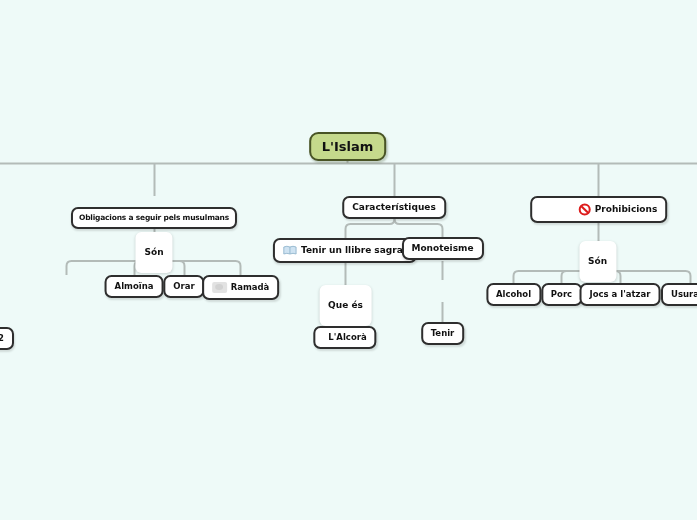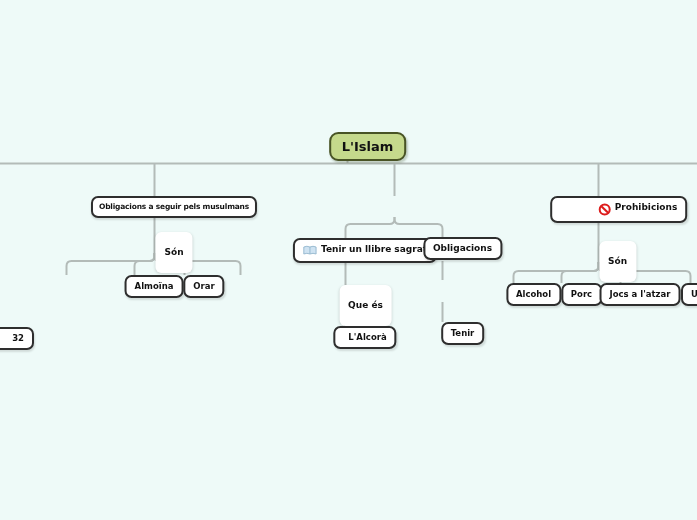--- a/index.html
+++ b/index.html
@@ -15,24 +15,23 @@
   svg.connectors{position:absolute;left:0;top:0;z-index:0;}
   .node{
     position:absolute;
     z-index:2;
     box-sizing:border-box;
     white-space:nowrap;
     font-weight:bold;
     color:#111;
     line-height:1;
     display:flex;
-    align-items:flex-start;
+    align-items:center;
     justify-content:center;
     gap:4px;
-    margin-left:20px;
   }
   .centered{transform:translateX(-50%);}
   .root{
     background:#c5d98c;
     border:2px solid #485325;
     border-radius:9px;
     padding:6px 11px;
     font-size:13px;
     box-shadow:1px 2px 2px rgba(60,80,40,0.25);
   }
@@ -100,44 +99,51 @@
       <path d="M598.5 262 V266 Q598.5 271 593.5 271 H566.5 Q561.5 271 561.5 276 V283"></path>
       <path d="M598.5 262 V266 Q598.5 271 603.5 271 H615.5 Q620.5 271 620.5 276 V283"></path>
       <path d="M598.5 262 V266 Q598.5 271 603.5 271 H685.5 Q690.5 271 690.5 276 V283"></path>
     </g>
   </svg>
 
   <div class="node root centered" style="left:347.5px;top:132px;">
     <span>L'Islam</span>
   </div>
 
-  <div class="node topic small centered" style="left:154px;top:196px;">
+  <div class="node topic small centered" style="left:154px;top:207px;">
     <span>Obligacions a seguir pels musulmans</span>
   </div>
   <div class="node label centered" style="left:154px;top:232px;">
     <span>Són</span>
   </div>
   <div class="node topic centered" style="left:134px;top:275px;padding-left:8px;">
     <span>Almoïna</span>
   </div>
   <div class="node topic centered" style="left:184px;top:275px;">
     <span>Orar</span>
   </div>
+  <div class="node topic centered" style="left:240.5px;top:275px;">
+    <span class="icon faded-img"></span>
+    <span>Ramadà</span>
+  </div>
 
+  <div class="node topic mid centered" style="left:394px;top:196px;">
+    <span>Característiques</span>
+  </div>
   <div class="node topic mid centered" style="left:345px;top:238px;">
     <span class="icon">
       <svg width="14" height="11" viewBox="0 0 16 12">
         <path d="M1 2 Q4.5 0.3 8 2 Q11.5 0.3 15 2 V10 Q11.5 8.4 8 10 Q4.5 8.4 1 10 Z" fill="#cfe3f2" stroke="#8fb3cc" stroke-width="1"></path>
         <line x1="8" y1="2" x2="8" y2="10" stroke="#8fb3cc" stroke-width="1"></line>
       </svg>
     </span>
     <span>Tenir un llibre sagrat</span>
   </div>
   <div class="node topic mid centered" style="left:442.5px;top:237px;">
-    <span>Obligacions</span>
+    <span>Monoteisme</span>
   </div>
   <div class="node label centered" style="left:345.5px;top:285px;">
     <span>Que és</span>
   </div>
   <div class="node topic centered" style="left:345px;top:326px;padding-left:13px;">
     <span>L'Alcorà</span>
   </div>
   <div class="node topic centered" style="left:442.5px;top:322px;">
     <span>Tenir</span>
   </div>

